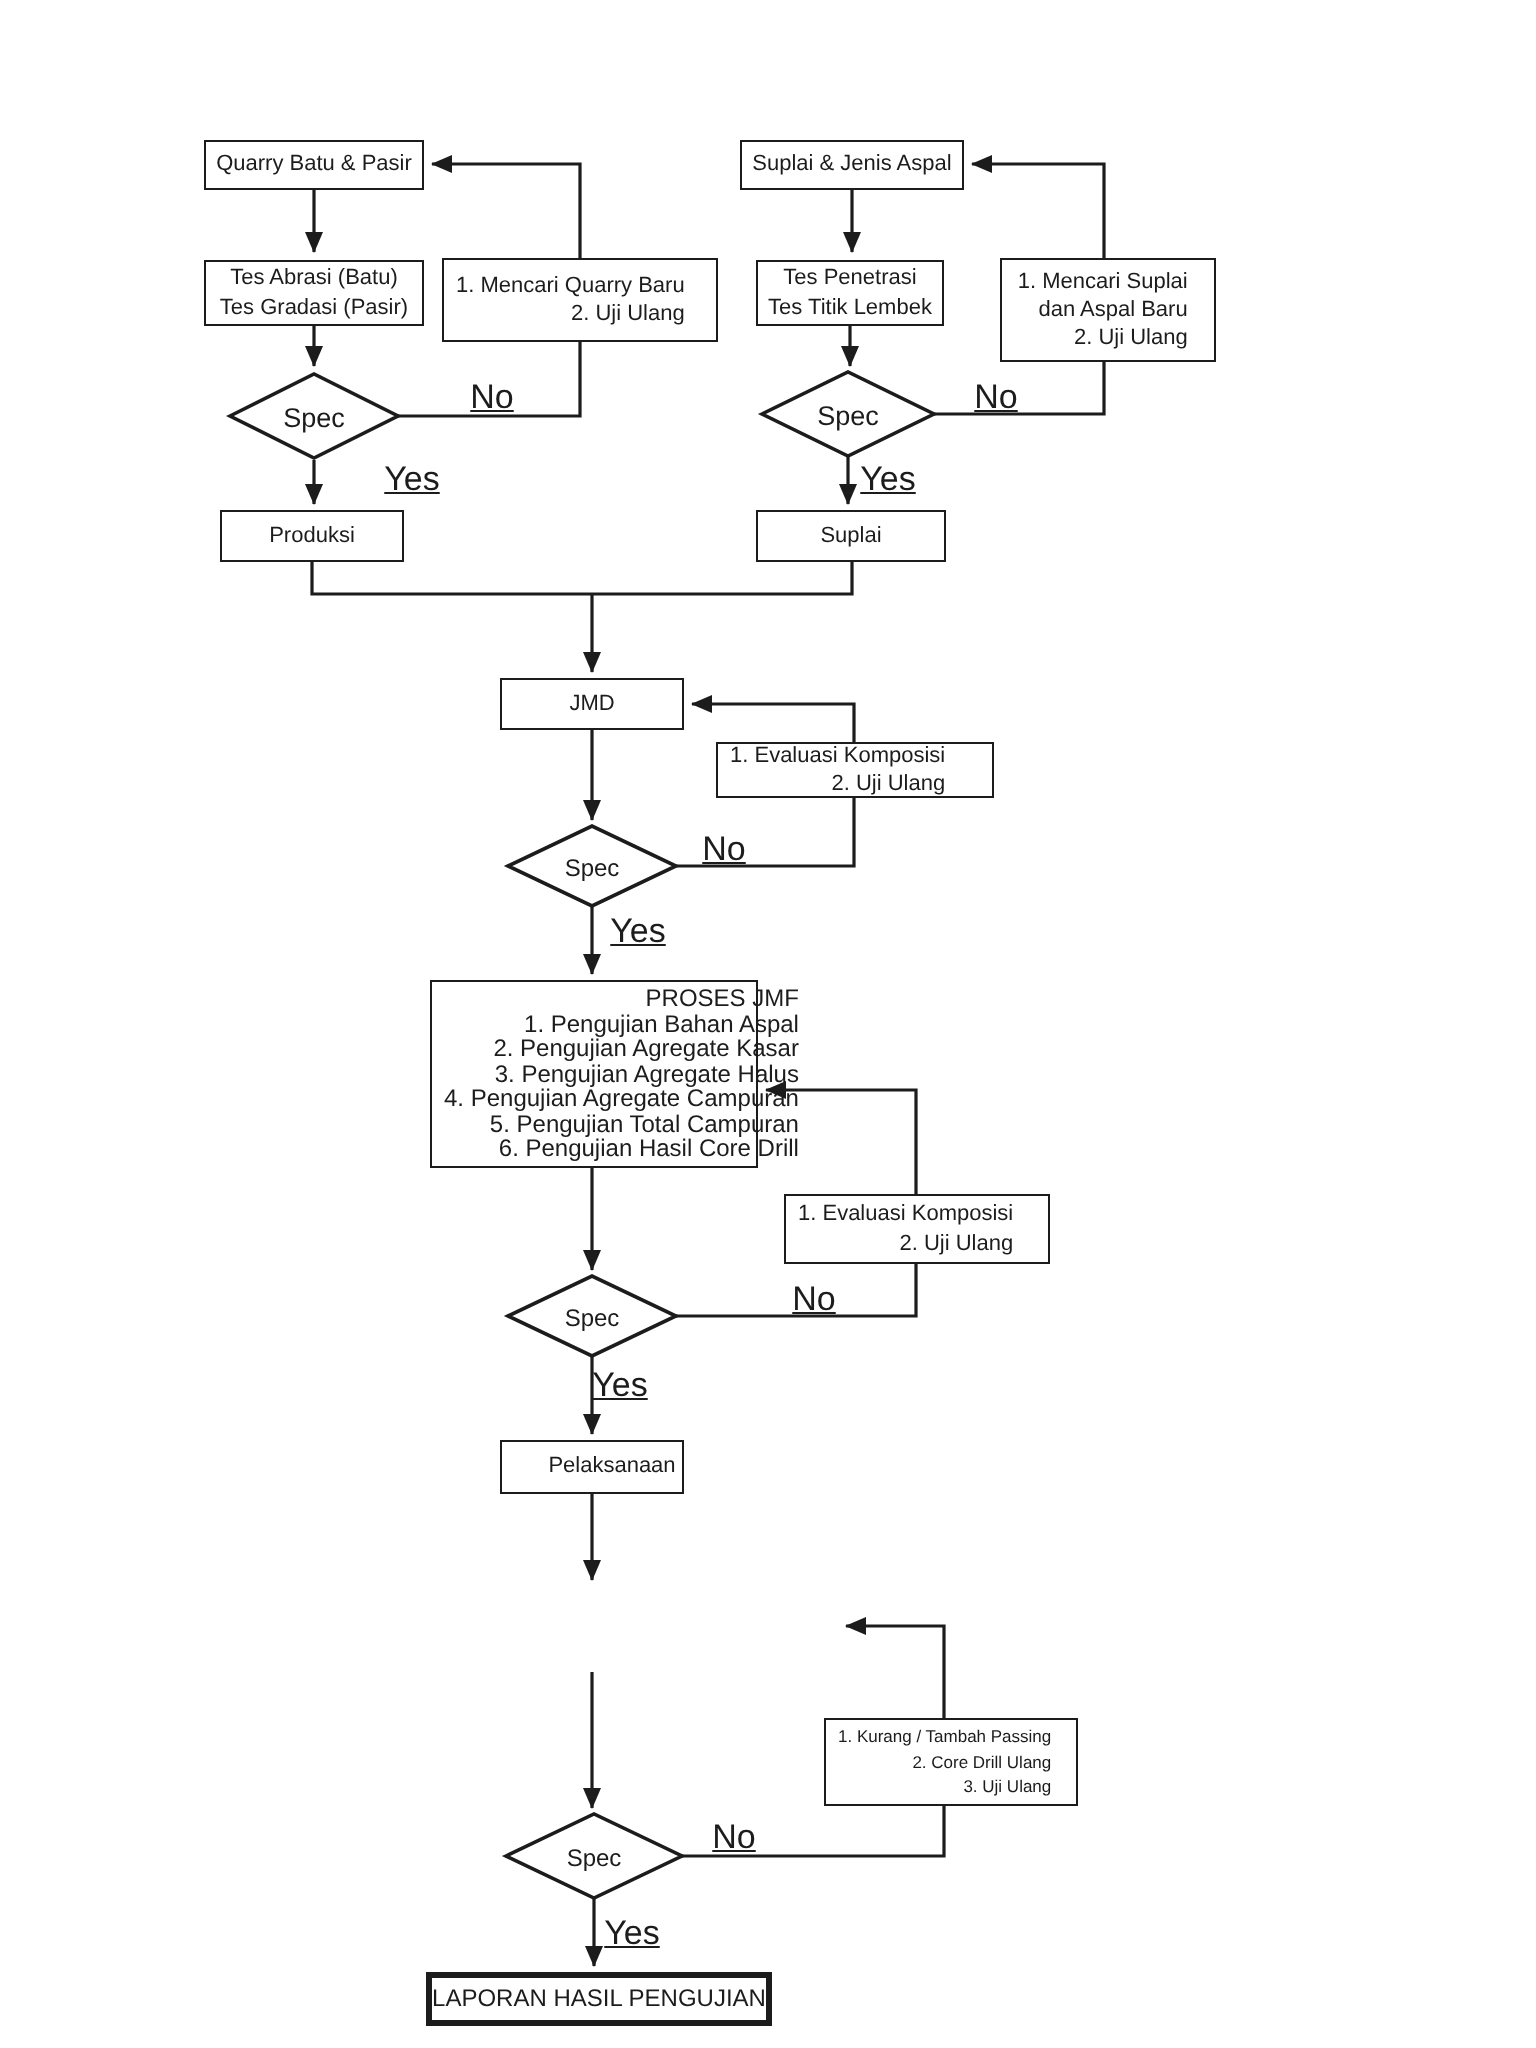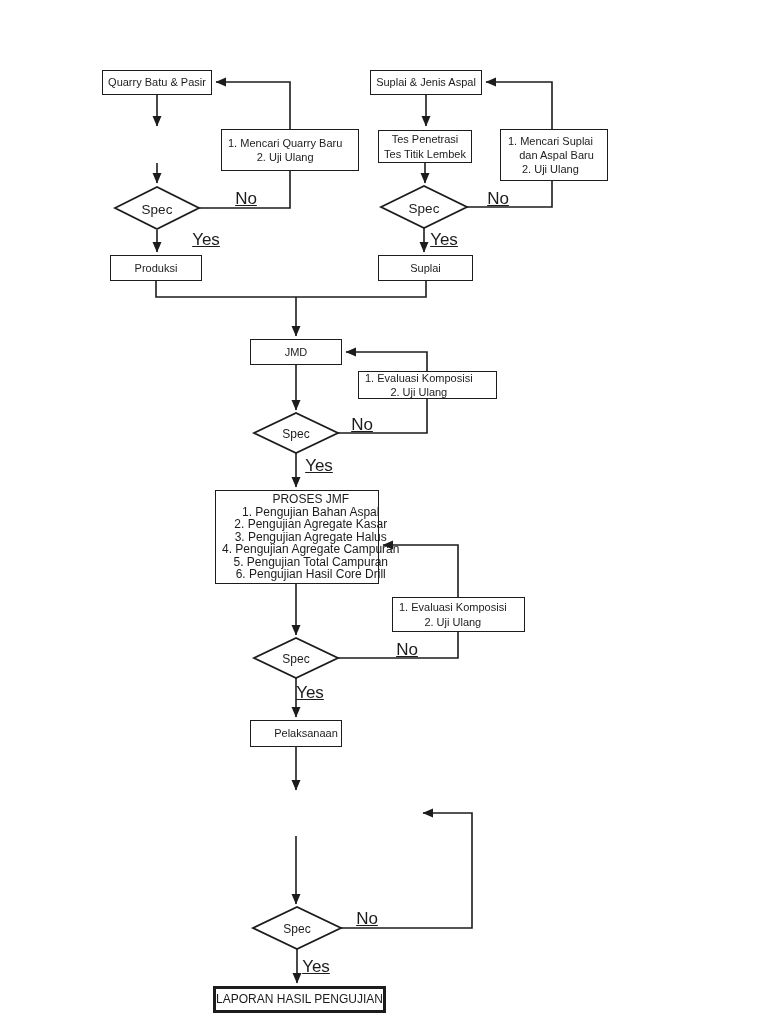--- a/index.html
+++ b/index.html
@@ -31,21 +31,21 @@
     align-items: center;
     justify-content: center;
   }
   .box > span {
     white-space: pre-line;
     text-align: center;
     font-size: 11px;
     line-height: 1.3;
   }
   .box.list { justify-content: flex-start; padding: 2px 6px; }
-  .box.list > span { white-space: pre; text-align: center; }
+  .box.list > span { white-space: pre; text-align: right; }
   .box.dense > span { font-size: 12px; line-height: 12.5px; }
   .box.small > span { font-size: 8.5px; line-height: 12.5px; }
   .box.report { border-width: 3px; }
   .box.report > span { font-size: 12px; white-space: nowrap; }
   .dlabel {
     position: absolute;
     transform: translate(-50%, -50%);
     font-size: 13.5px;
     text-align: right;
   }
@@ -102,20 +102,24 @@
     <polygon points="253,928 297,907 341,928 297,949" fill="#ffffff" stroke="#1c1c1c" stroke-width="1.8"></polygon>
   </svg>
 
   <div class="box" style="left:102px; top:70px; width:110px; height:25px;">
     <span>Quarry Batu &amp; Pasir</span>
   </div>
   <div class="box" style="left:370px; top:70px; width:112px; height:25px;">
     <span>Suplai &amp; Jenis Aspal</span>
   </div>
 
+  <div class="box" style="left:102px; top:130px; width:110px; height:33px;">
+    <span>Tes Abrasi (Batu)
+Tes Gradasi (Pasir)</span>
+  </div>
   <div class="box" style="left:378px; top:130px; width:94px; height:33px;">
     <span>Tes Penetrasi
 Tes Titik Lembek</span>
   </div>
 
   <div class="box list" style="left:221px; top:129px; width:138px; height:42px;">
     <span>1. Mencari Quarry Baru
 2. Uji Ulang</span>
   </div>
   <div class="box list" style="left:500px; top:129px; width:108px; height:52px;">
@@ -150,20 +154,25 @@
   </div>
   <div class="box list" style="left:392px; top:597px; width:133px; height:35px;">
     <span>1. Evaluasi Komposisi
 2. Uji Ulang</span>
   </div>
 
   <div class="box" style="left:250px; top:720px; width:92px; height:27px;padding-left:20px;">
     <span>Pelaksanaan</span>
   </div>
 
+  <div class="box list small" style="left:412px; top:859px; width:127px; height:44px;">
+    <span>1. Kurang / Tambah Passing
+2. Core Drill Ulang
+3. Uji Ulang</span>
+  </div>
 
   <div class="box report" style="left:213px; top:986px; width:173px; height:27px;">
     <span>LAPORAN HASIL PENGUJIAN</span>
   </div>
 
   <div class="dlabel" style="left:157px; top:209px;">Spec</div>
   <div class="dlabel" style="left:424px; top:208px;">Spec</div>
   <div class="dlabel sm" style="left:296px; top:434px;">Spec</div>
   <div class="dlabel sm" style="left:296px; top:659px;">Spec</div>
   <div class="dlabel sm" style="left:297px; top:929px;">Spec</div>

